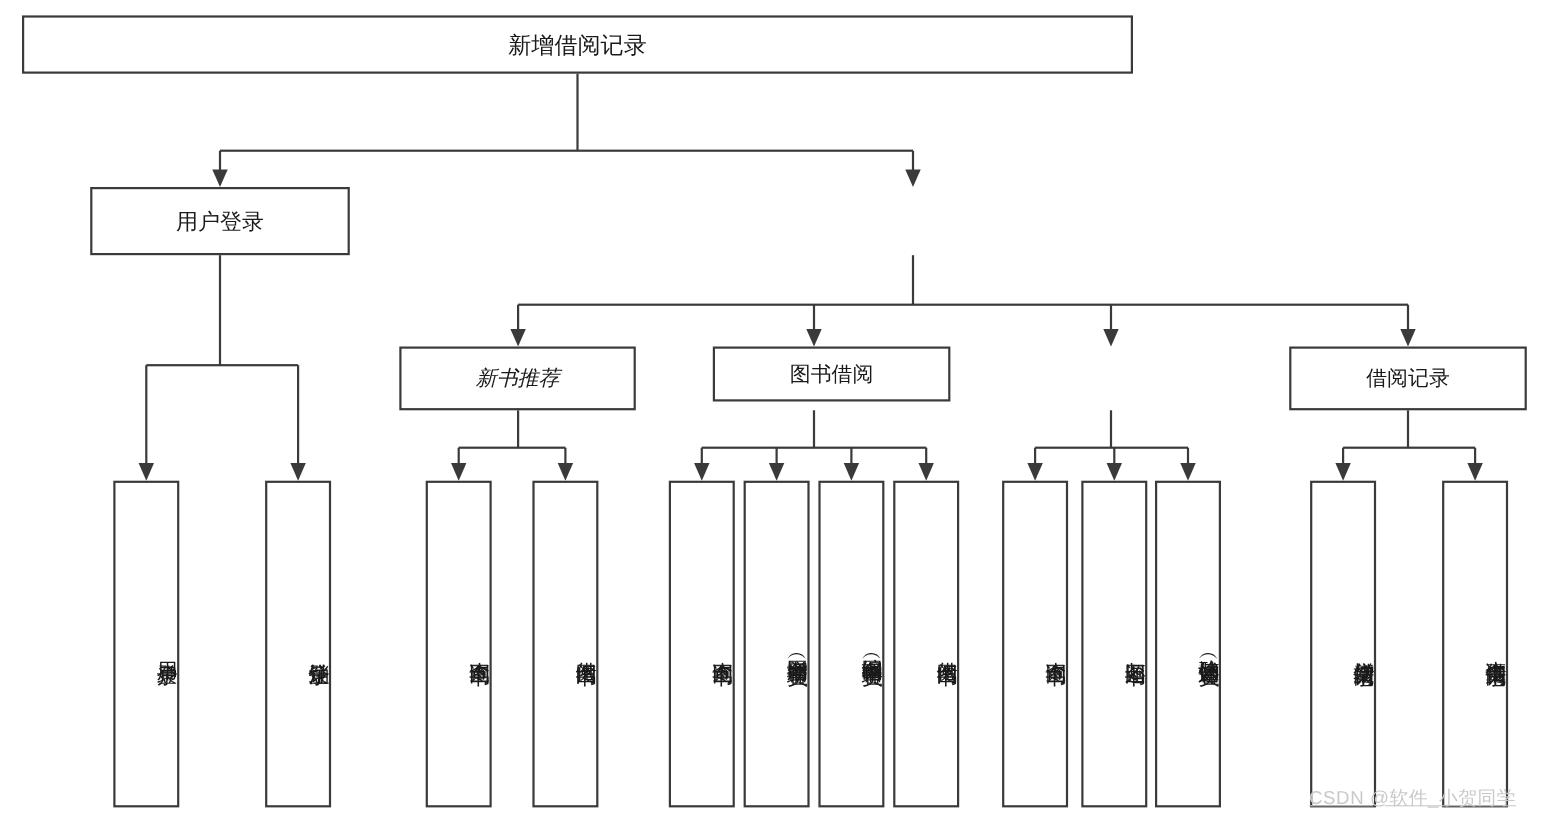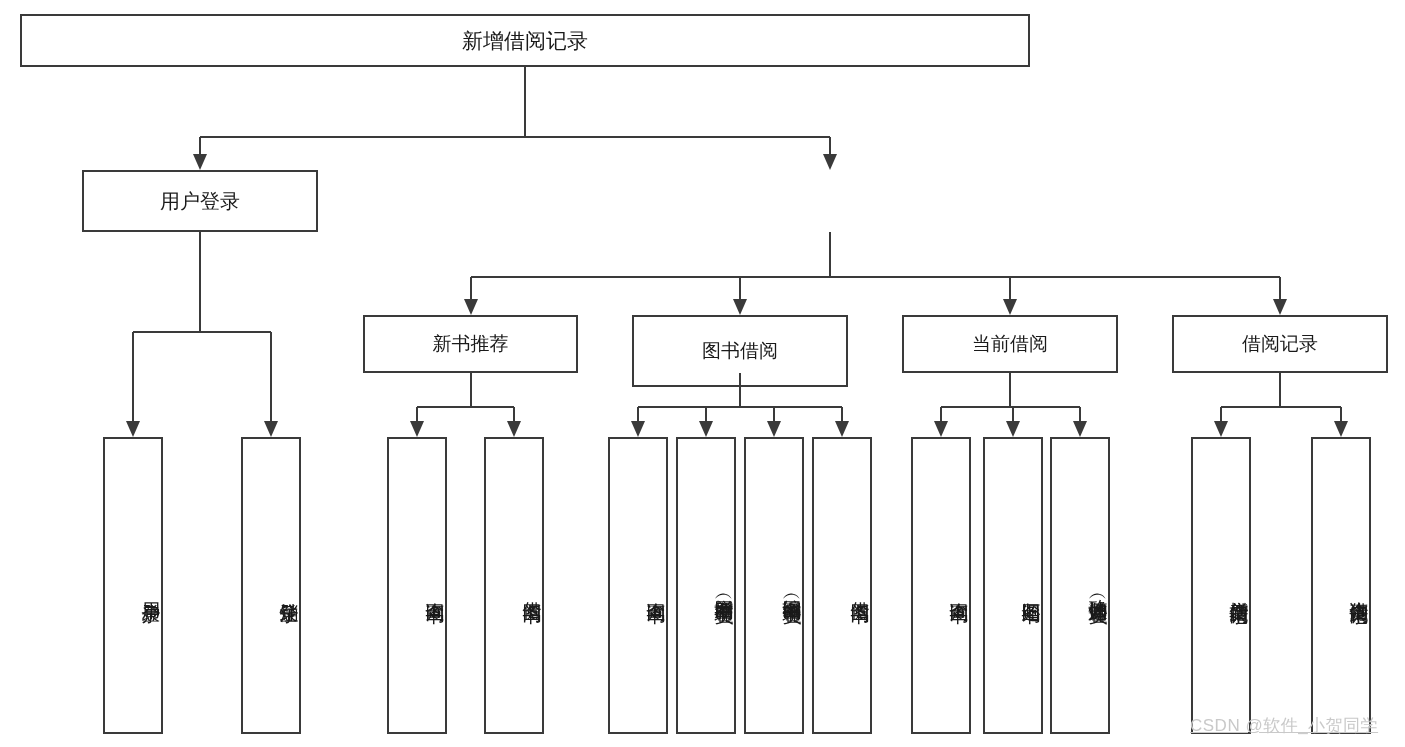--- a/index.html
+++ b/index.html
@@ -104,23 +104,22 @@
   <div class="hline" id="l2b-bus" style="left: 470.5px; top: 276px; width: 809.5px;"></div>
   <div class="vline" id="l2b-d0" style="left: 469.5px; top: 277px; height: 24px;"></div>
   <div class="arrow" id="l2b-a0" style="left: 463.5px; top: 299px;"></div>
   <div class="vline" id="l2b-d1" style="left: 739px; top: 277px; height: 24px;"></div>
   <div class="arrow" id="l2b-a1" style="left: 733px; top: 299px;"></div>
   <div class="vline" id="l2b-d2" style="left: 1009px; top: 277px; height: 24px;"></div>
   <div class="arrow" id="l2b-a2" style="left: 1003px; top: 299px;"></div>
   <div class="vline" id="l2b-d3" style="left: 1279px; top: 277px; height: 24px;"></div>
   <div class="arrow" id="l2b-a3" style="left: 1273px; top: 299px;"></div>
 
-  <div class="node lvl3" id="node-l3-0" style="left: 363px; top: 315px; width: 215px; height: 58px;">新书推荐</div>
-  <div class="node lvl3" id="node-l3-1" style="left: 632px; top: 315px; width: 216px; height: 72px;">图书借阅</div>
-  <div class="node lvl3" id="node-l3-2" style="left: 902px; top: 315px; width: 216px; height: 58px;">当前借阅</div>
+  <div class="node lvl3" id="node-l3-0" style="left: 363px; top: 315px; width: 215px; height: 58px; font-style: italic;">新书推荐</div>
+  <div class="node lvl3" id="node-l3-1" style="left: 648px; top: 315px; width: 216px; height: 50px;">图书借阅</div>
   <div class="node lvl3" id="node-l3-3" style="left: 1172px; top: 315px; width: 216px; height: 58px;">借阅记录</div>
 
   <div id="l3-connectors">
       <div class="vline" style="left: 469.5px; top: 373px; height: 34px;"></div>
       <div class="hline" style="left: 417px; top: 406px; width: 97px;"></div>
       <div class="vline" style="left: 416px; top: 407px; height: 16px;"></div>
       <div class="arrow" style="left: 410px; top: 421px;"></div>
       <div class="vline" style="left: 513px; top: 407px; height: 16px;"></div>
       <div class="arrow" style="left: 507px; top: 421px;"></div>
       <div class="vline" style="left: 739px; top: 373px; height: 34px;"></div>

